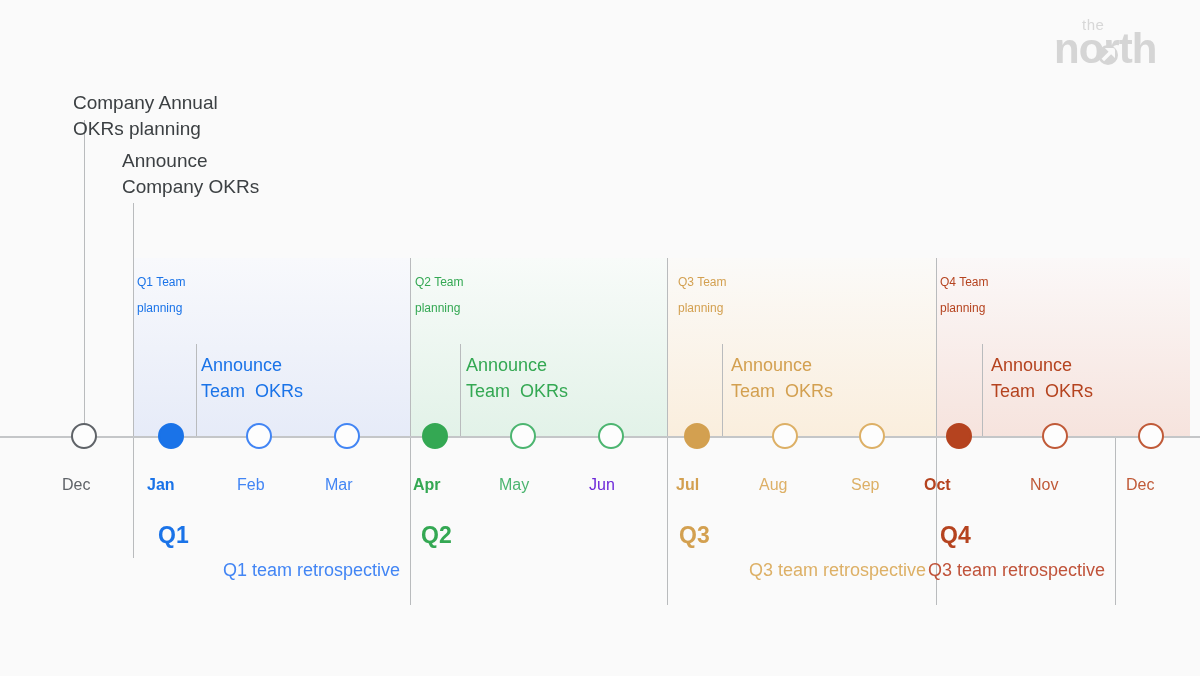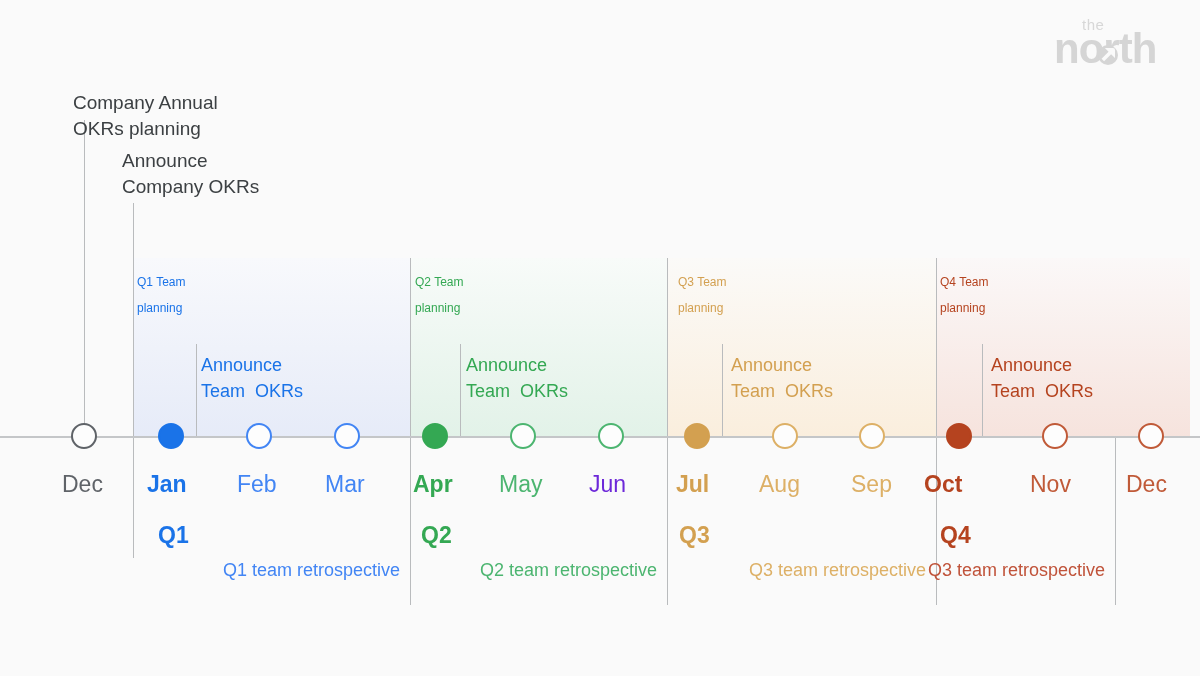--- a/index.html
+++ b/index.html
@@ -55,21 +55,21 @@
   .marker{position:absolute;width:26px;height:26px;border-radius:50%;
           box-sizing:border-box;top:423px;}
   .marker.hollow{background:#fdfdfd;border:2px solid currentColor;}
   .marker.filled{background:currentColor;border:2px solid currentColor;}
 
   
   .txt{position:absolute;white-space:pre;}
   .callout{font-size:19px;line-height:26px;color:#3c4043;}
   .qplan{font-size:12px;line-height:26px;}
   .announce{font-size:18px;line-height:26px;}
-  .month{position:absolute;font-size:23px;line-height:25px;top:472px;}
+  .month{position:absolute;font-size:16px;line-height:25px;top:472px;}
   .month.bold{font-weight:bold;}
   .qlabel{position:absolute;font-size:23px;line-height:23px;font-weight:bold;top:524px;}
   .retro{position:absolute;font-size:18px;line-height:25px;text-align:right;}
   .annual-retro{position:absolute;font-size:18px;line-height:26px;text-align:center;color:#3c4043;}
 </style>
 </head>
 <body>
 
 <div id="stage">
 
@@ -154,20 +154,18 @@
   <div class="month" style="left:1126px;color:#c05a38;">Dec</div>
 
   <div class="qlabel" style="left:158px;color:#1a73e8;">Q1</div>
   <div class="qlabel" style="left:421px;color:#34a853;">Q2</div>
   <div class="qlabel" style="left:679px;color:#d3a050;">Q3</div>
   <div class="qlabel" style="left:940px;color:#b5431f;">Q4</div>
 
 
   <div class="retro" style="left:200px;top:558px;width:200px;color:#4285f4;">Q1 team
 retrospective</div>
-  <div class="retro" style="left:460px;top:558px;width:197px;color:#4cb570;">Q2 team
-retrospective</div>
   <div class="retro" style="left:726px;top:558px;width:200px;color:#ddb066;">Q3 team
 retrospective</div>
   <div class="retro" style="left:905px;top:558px;width:200px;color:#c0533a;">Q3 team
 retrospective</div>
 
 </div>
 
 </body></html>

